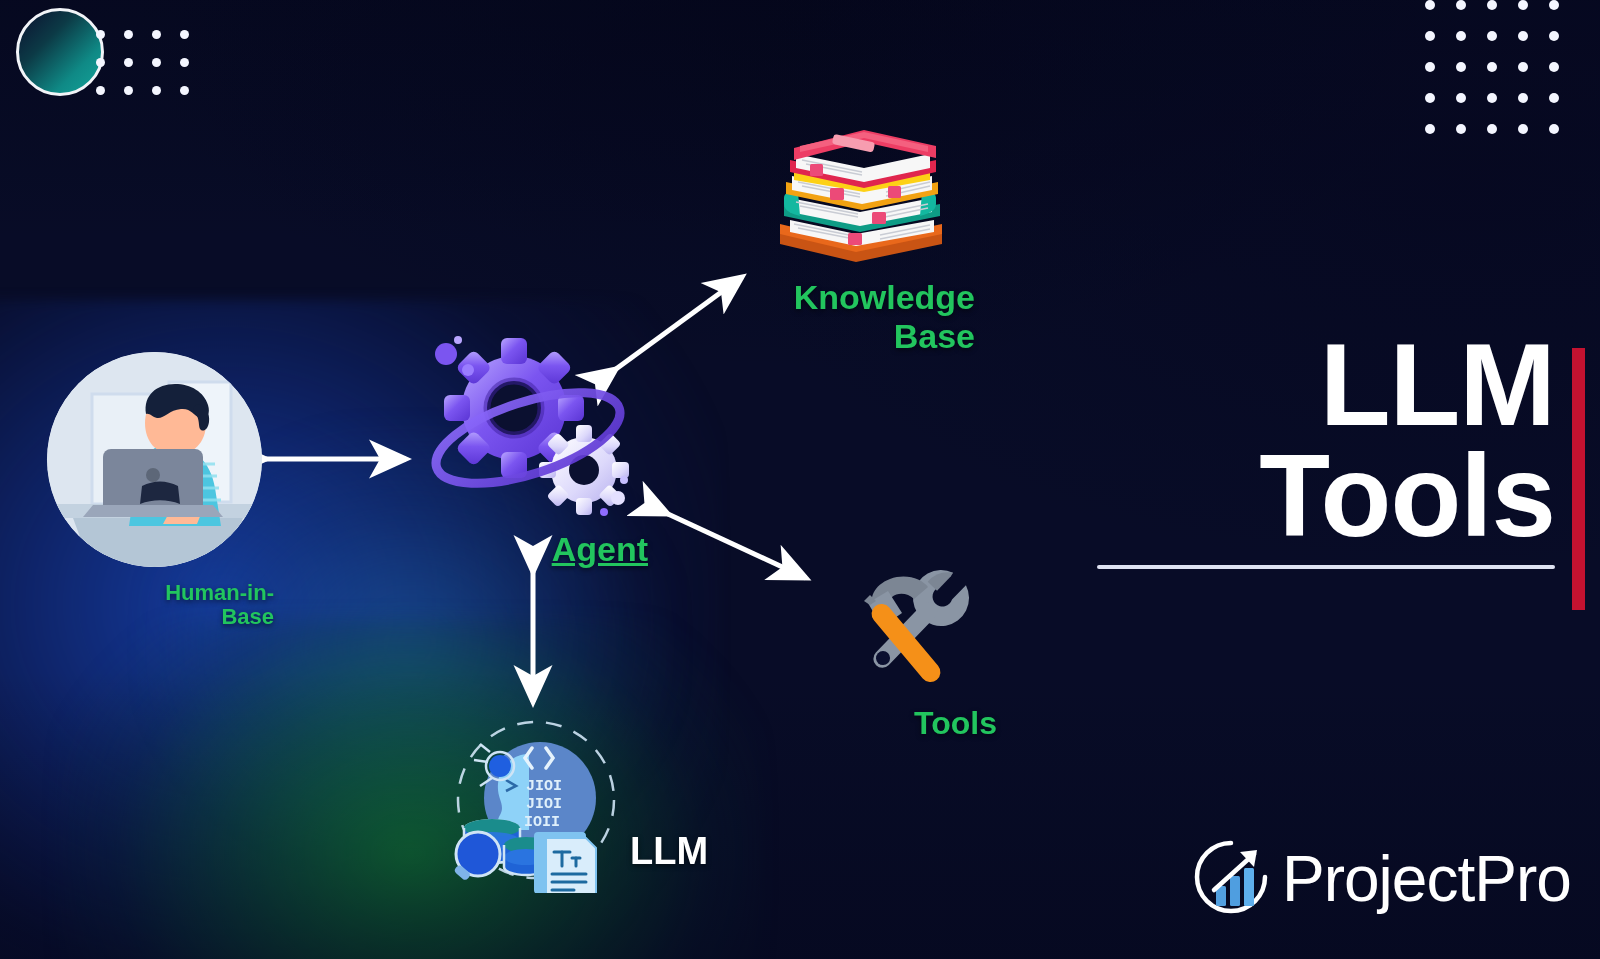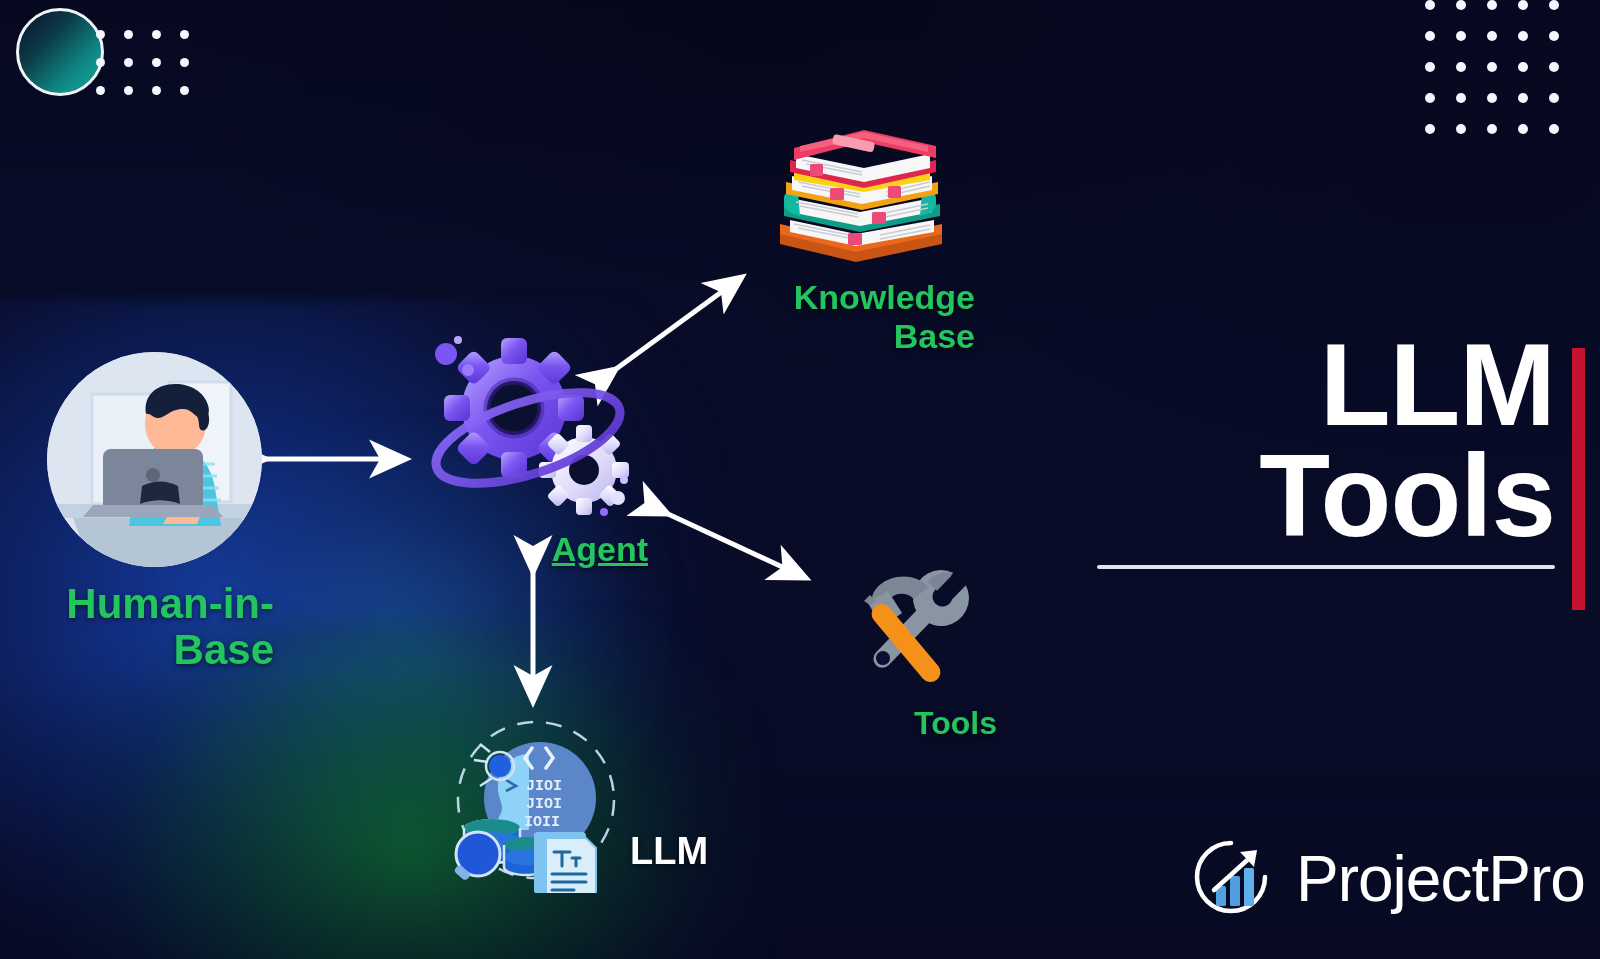--- a/index.html
+++ b/index.html
@@ -88,42 +88,42 @@
   }
   .red-bar{
     position:absolute;left:1572px;top:348px;
     width:13px;height:262px;
     background:#c41230;
   }
 
   
   .brand{
     position:absolute;left:1192px;top:838px;
-    display:flex;align-items:center;gap:26px;
+    display:flex;align-items:center;gap:12px;
   }
   .brand-text{
     color:#ffffff;font-size:64px;font-weight:400;line-height:1;
     letter-spacing:-1px;
   }
 
   
   .node{position:absolute;}
   .node-label{
     color:#22c55e;font-weight:700;text-align:right;
     text-shadow:0 2px 5px rgba(0,0,0,.55);
   }
 
   
   #node-human{left:34px;top:352px;width:240px;}
   .human-badge{
     width:215px;height:215px;border-radius:50%;
     background:#dfe7f1;overflow:hidden;position:relative;
     margin:0 auto;
   }
-  #label-human{font-size:42px;line-height:1.1;margin-top:14px;width:240px;}
+  #label-human{font-size:22px;line-height:1.1;margin-top:14px;width:240px;}
 
   
   #node-agent{left:418px;top:330px;width:230px;}
   #label-agent{font-size:34px;margin-top:-4px;text-decoration:underline;}
 
   
   #node-kb{left:745px;top:120px;width:230px;}
   #label-kb{font-size:34px;line-height:1.15;margin-top:8px;}
 
   

